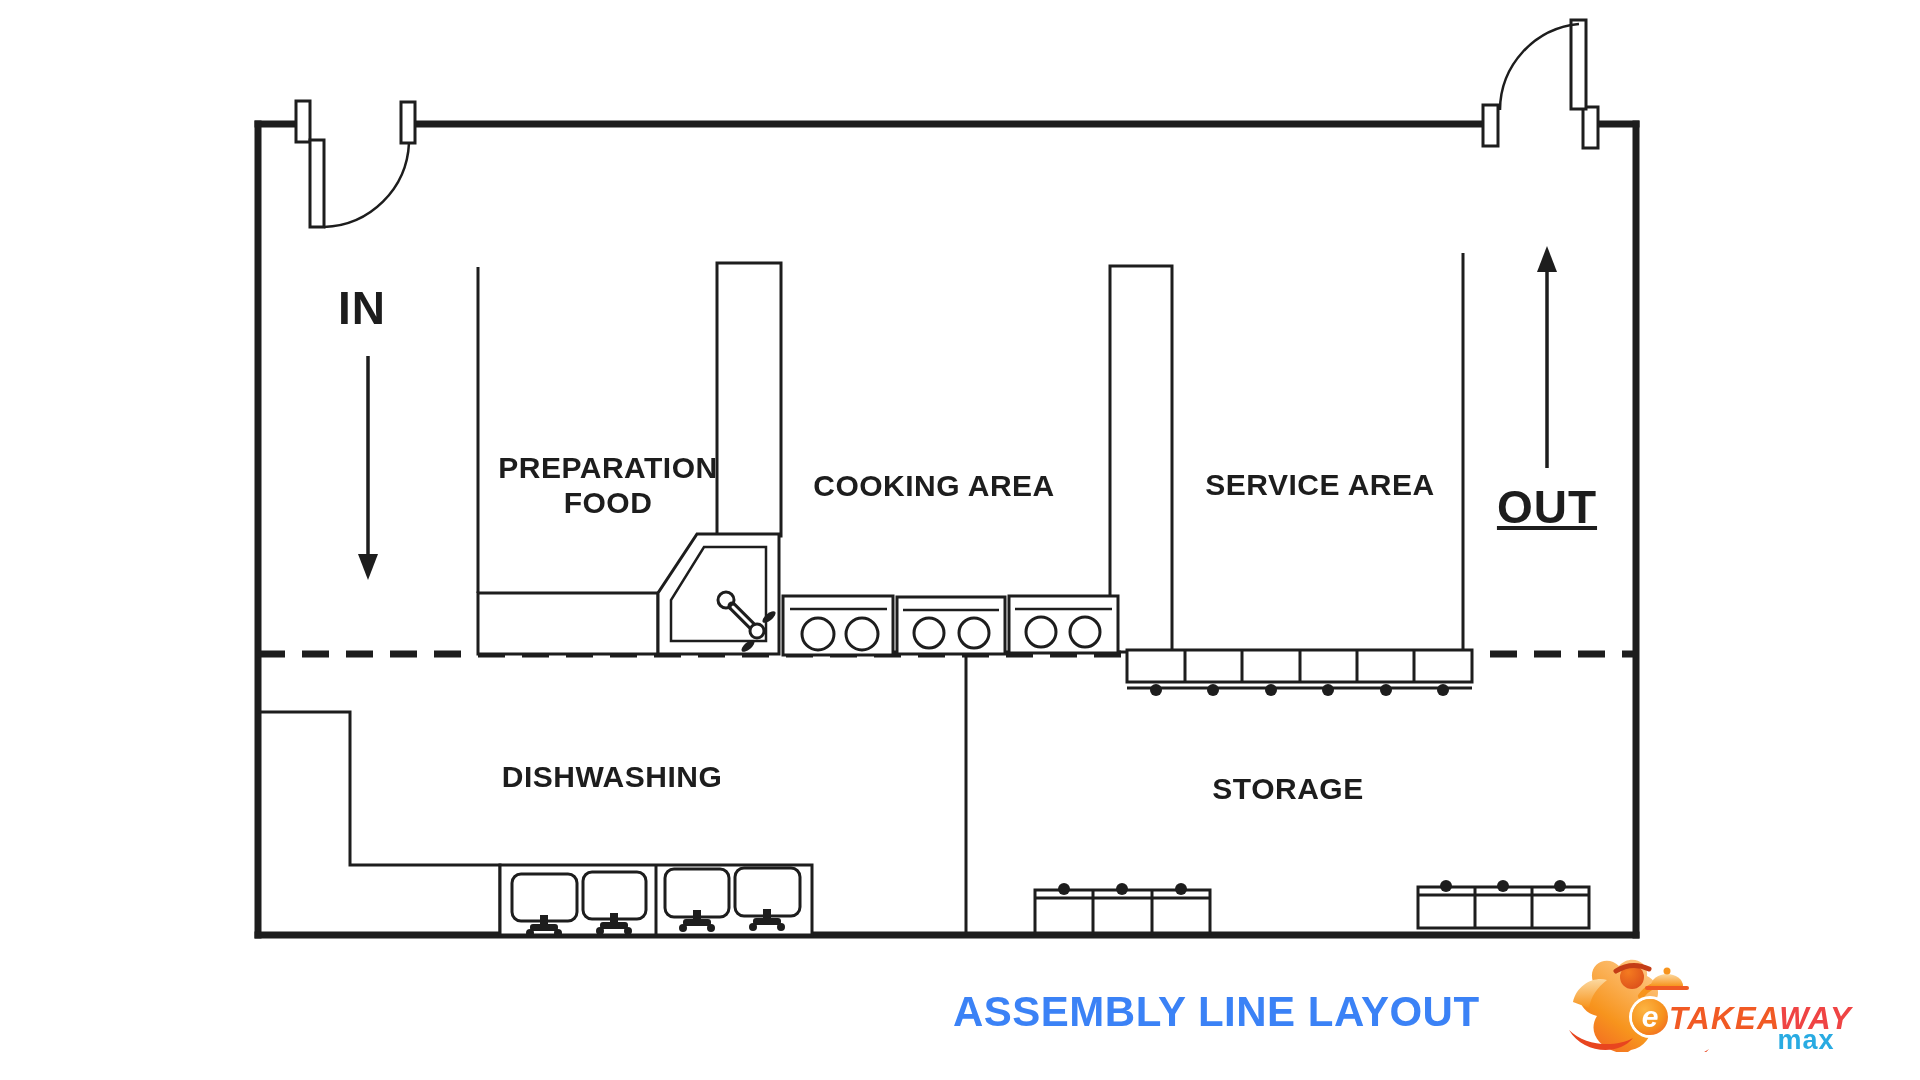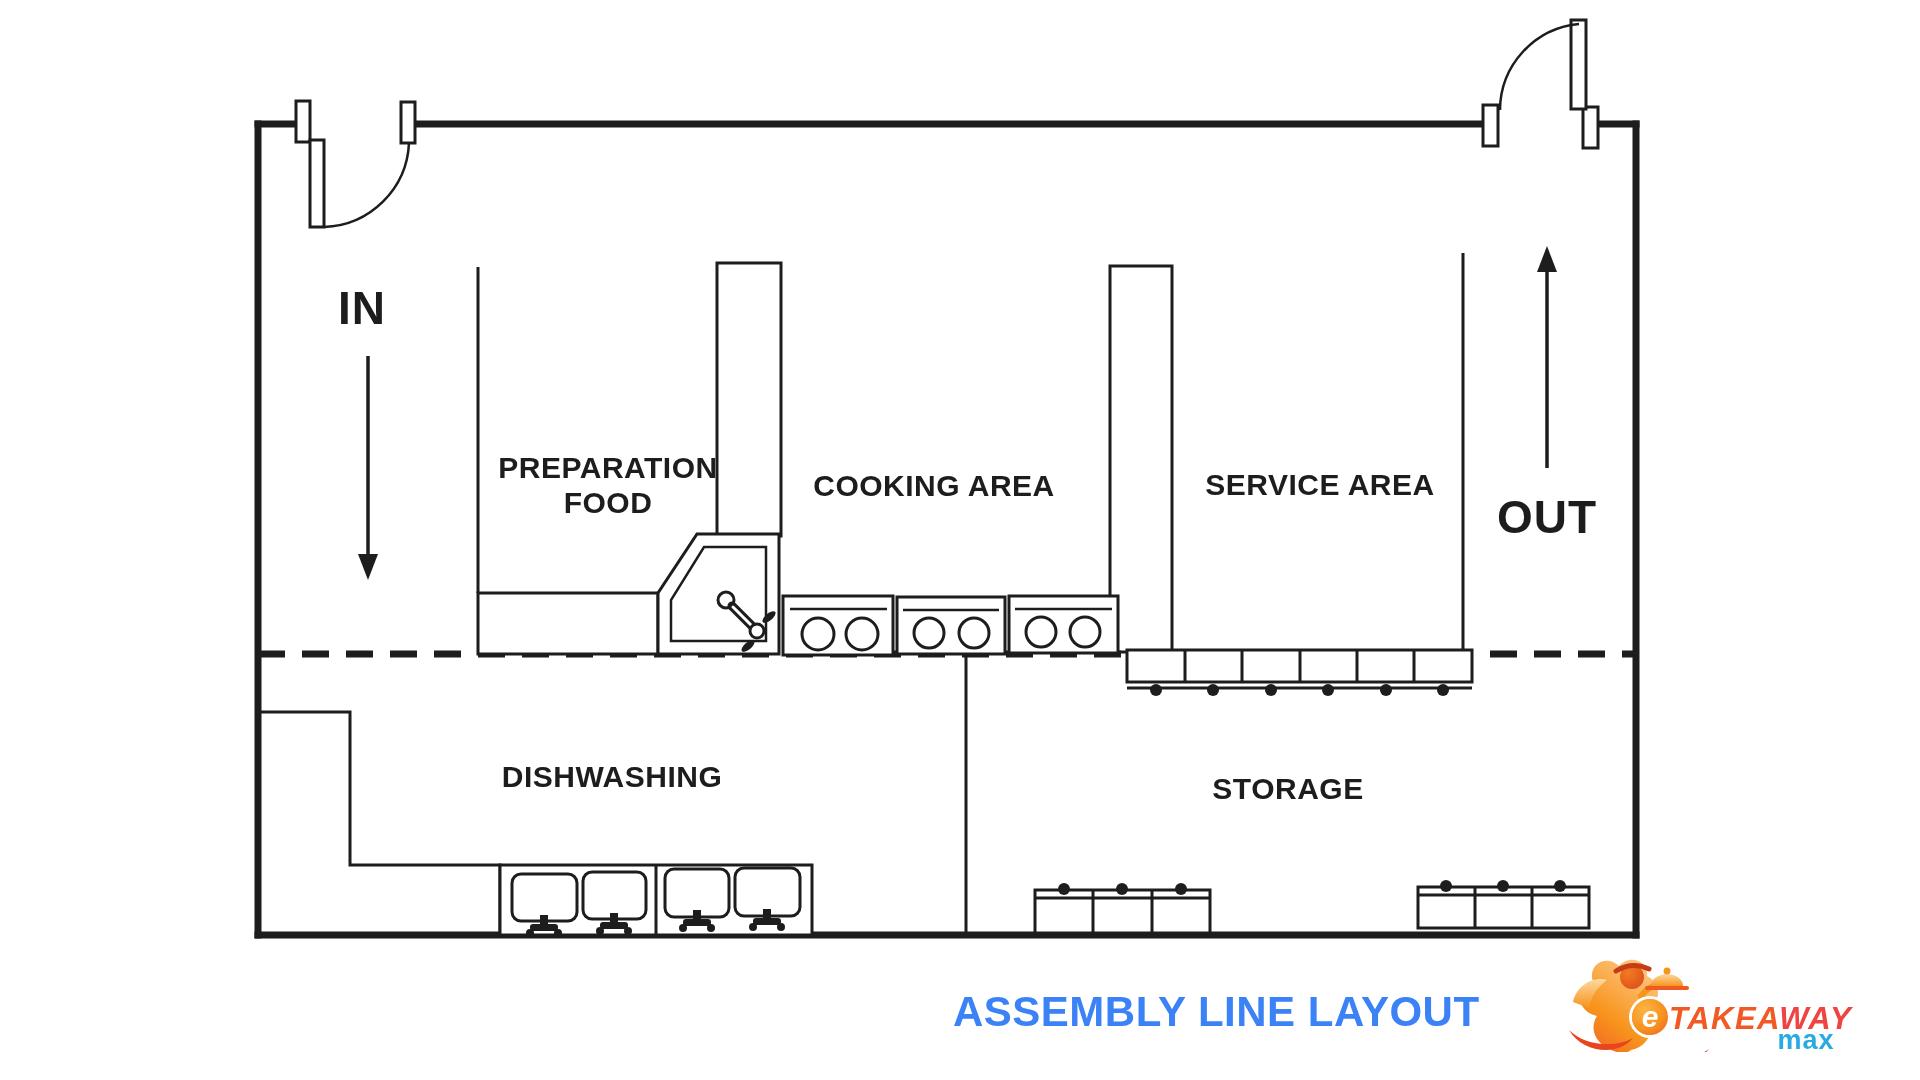--- a/index.html
+++ b/index.html
@@ -185,21 +185,21 @@
         <polygon points="368,580 358,554 378,554" fill="#1d1d1d" stroke="none"></polygon>
       </g>
       <g>
         <path d="M 1547 468 V 270" stroke-width="3.5"></path>
         <polygon points="1547,246 1537,272 1557,272" fill="#1d1d1d" stroke="none"></polygon>
       </g>
     </g>
   </svg>
 
   <div class="lbl lbl-flow" style="left:302px;top:285px;width:120px;">IN</div>
-  <div class="lbl lbl-flow" style="left:1487px;top:494px;width:120px;">OUT</div>
+  <div class="lbl lbl-flow" style="left:1487px;top:484px;width:120px;text-decoration:underline;">OUT</div>
 
   <div class="lbl lbl-stack" style="left:408px;top:450px;width:400px;">
     <div>PREPARATION</div>
     <div>FOOD</div>
   </div>
 
   <div class="lbl" style="left:1120px;top:467px;width:400px;">SERVICE AREA</div>
   <div class="lbl" style="left:734px;top:468px;width:400px;">COOKING AREA</div>
   <div class="lbl" style="left:1088px;top:771px;width:400px;">STORAGE</div>
   <div class="lbl" style="left:412px;top:759px;width:400px;">DISHWASHING</div>

